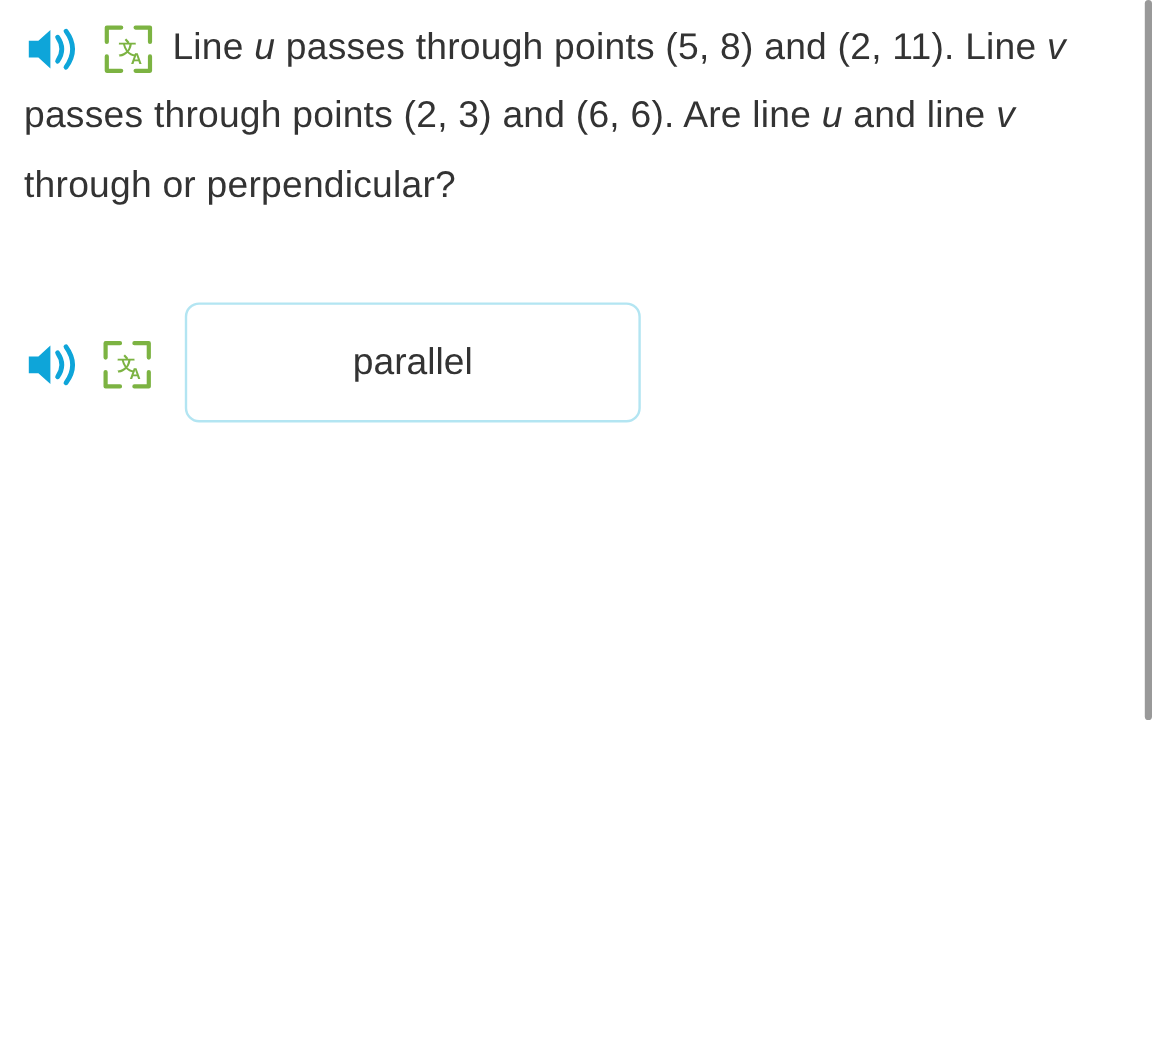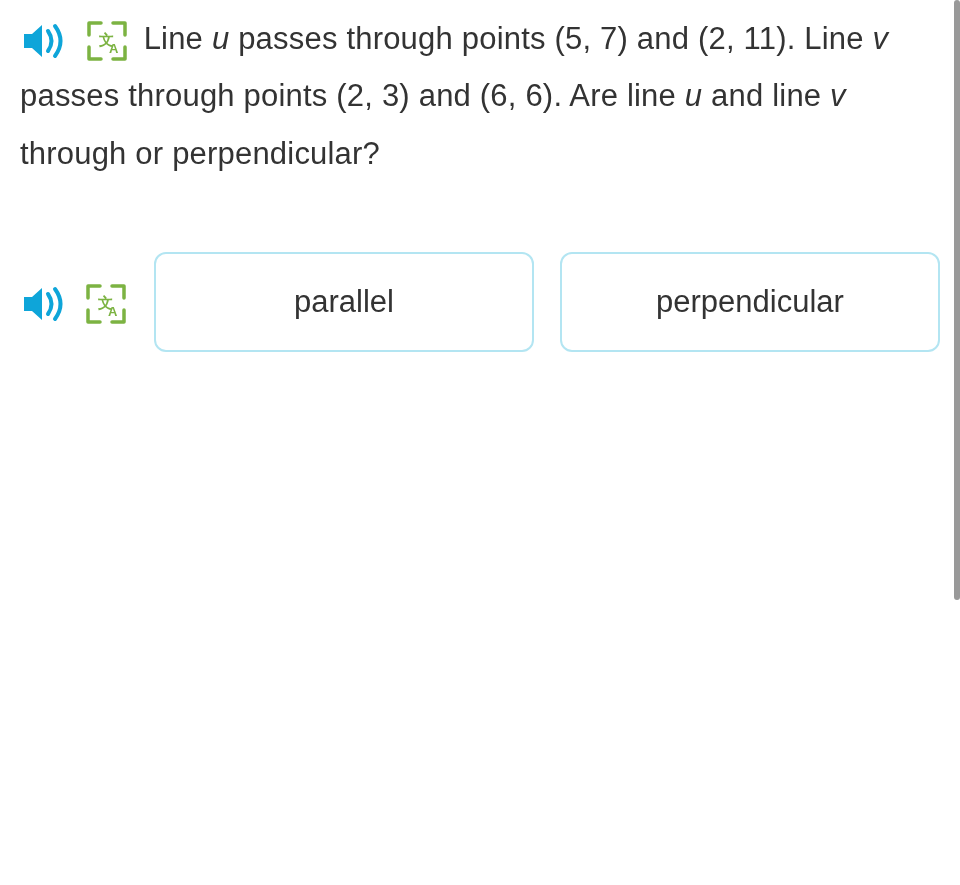--- a/index.html
+++ b/index.html
@@ -48,21 +48,21 @@
       margin-top: 20px;
     }
     .answer-icons {
       display: flex;
       align-items: center;
       gap: 14px;
       padding-top: 30px;
     }
     .answers-column {
       display: flex;
-      flex-direction: row;
+      flex-direction: column;
       gap: 26px;
     }
     .answer-button {
       width: 380px;
       height: 100px;
       border: 2px solid #b3e5f2;
       background: #ffffff;
       border-radius: 12px;
       font-size: 31px;
       color: #333333;
@@ -100,21 +100,21 @@
     <span class="icon-inline translate-icon">
       <svg viewBox="0 0 44 44" width="44" height="44">
         <path d="M 4 4 L 16 4 M 4 4 L 4 16" stroke="#7cb342" stroke-width="3.5" fill="none" stroke-linecap="round"></path>
         <path d="M 28 4 L 40 4 M 40 4 L 40 16" stroke="#7cb342" stroke-width="3.5" fill="none" stroke-linecap="round"></path>
         <path d="M 4 28 L 4 40 M 4 40 L 16 40" stroke="#7cb342" stroke-width="3.5" fill="none" stroke-linecap="round"></path>
         <path d="M 40 28 L 40 40 M 40 40 L 28 40" stroke="#7cb342" stroke-width="3.5" fill="none" stroke-linecap="round"></path>
         <text x="14" y="26" font-size="15" fill="#7cb342" font-weight="bold" font-family="sans-serif">文</text>
         <text x="24" y="34" font-size="13" fill="#7cb342" font-weight="bold" font-family="sans-serif">A</text>
       </svg>
     </span>
-    <span id="question-content"><span>Line </span><span class="italic">u</span><span> passes through points (5, 7) and (2, 11). Line </span><span class="italic">v</span><span> passes through points (2, 3) and (6, 6). Are line </span><span class="italic">u</span><span> and line </span><span class="italic">v</span><span> through or perpendicular?</span></span>
+    <span id="question-content"><span>Line </span><span class="italic">u</span><span> passes through points (5, 8) and (2, 11). Line </span><span class="italic">v</span><span> passes through points (2, 3) and (6, 6). Are line </span><span class="italic">u</span><span> and line </span><span class="italic">v</span><span> through or perpendicular?</span></span>
   </p>
 </div>
 
 <div class="answer-section">
   <div class="answer-icons">
     <span class="speaker-icon">
       <svg viewBox="0 0 50 40" width="50" height="40">
         <path d="M 4 13 L 12 13 L 22 4 L 22 36 L 12 27 L 4 27 Z" fill="#0ea5d9"></path>
         <path d="M 28 10 Q 35 20 28 30" stroke="#0ea5d9" stroke-width="4" fill="none" stroke-linecap="round"></path>
         <path d="M 35 5 Q 46 20 35 35" stroke="#0ea5d9" stroke-width="4" fill="none" stroke-linecap="round"></path>
@@ -126,15 +126,14 @@
         <path d="M 28 4 L 40 4 M 40 4 L 40 16" stroke="#7cb342" stroke-width="3.5" fill="none" stroke-linecap="round"></path>
         <path d="M 4 28 L 4 40 M 4 40 L 16 40" stroke="#7cb342" stroke-width="3.5" fill="none" stroke-linecap="round"></path>
         <path d="M 40 28 L 40 40 M 40 40 L 28 40" stroke="#7cb342" stroke-width="3.5" fill="none" stroke-linecap="round"></path>
         <text x="14" y="26" font-size="15" fill="#7cb342" font-weight="bold" font-family="sans-serif">文</text>
         <text x="24" y="34" font-size="13" fill="#7cb342" font-weight="bold" font-family="sans-serif">A</text>
       </svg>
     </span>
   </div>
   <div class="answers-column">
     <button class="answer-button">parallel</button>
-    <button class="answer-button">perpendicular</button>
   </div>
 </div>
 
 </body></html>

